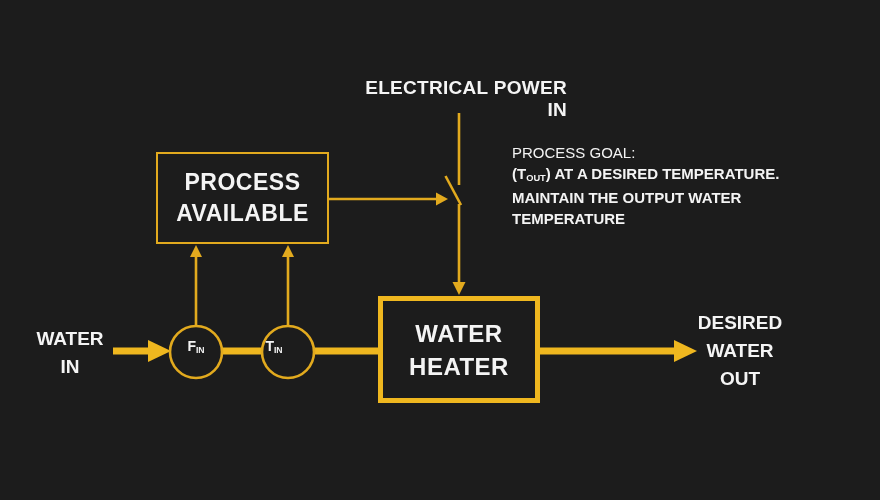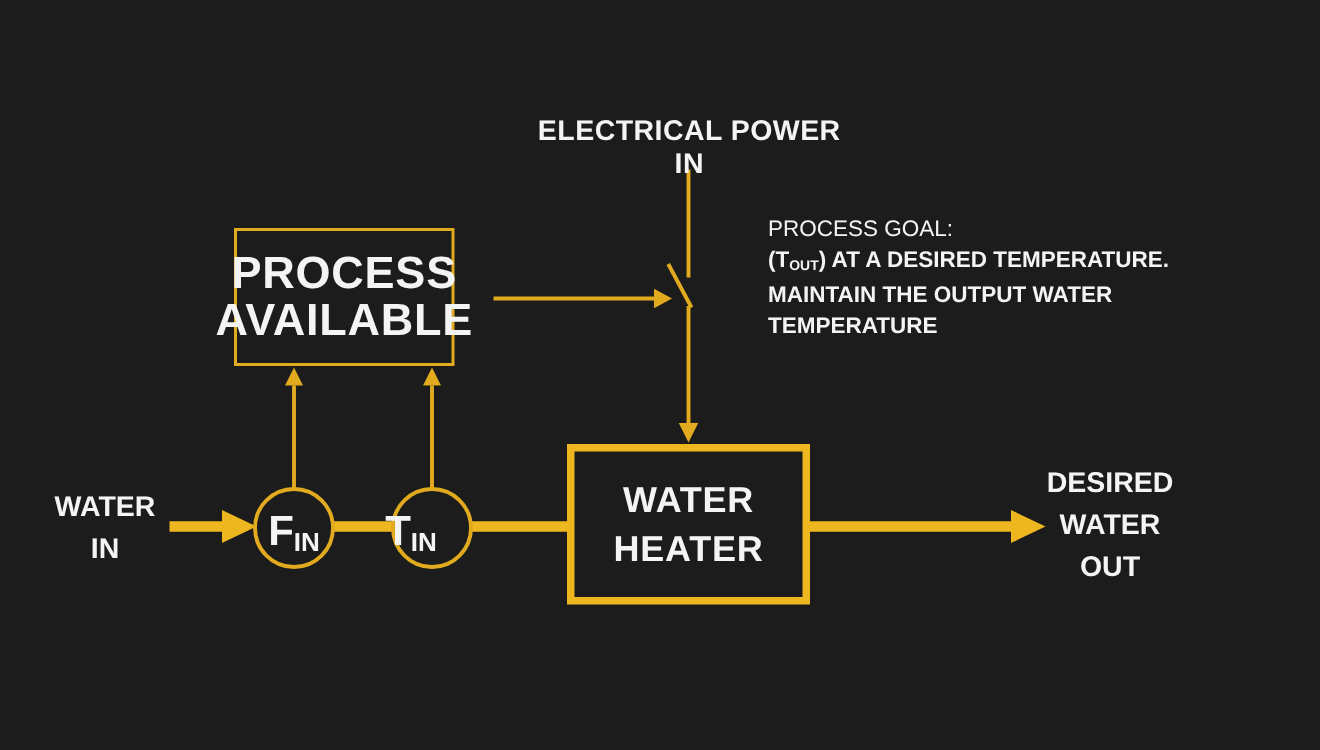--- a/index.html
+++ b/index.html
@@ -24,41 +24,41 @@
   .head-thin{fill:var(--gold);stroke:none;}
   .head-thick{fill:var(--gold-bright);stroke:none;}
   .node-circle{fill:var(--bg);stroke:var(--gold);stroke-width:2.6px;}
 
   .box{
     position:absolute;
     display:flex;flex-direction:column;align-items:center;justify-content:center;
     text-align:center;color:var(--text);
   }
   .controller-box{
-    left:156px;top:152px;width:147px;height:92px;
+    left:156px;top:152px;width:173px;height:92px;
     border:2.5px solid var(--gold);
     background:var(--bg);
-    font-size:30px;font-weight:600;line-height:31px;letter-spacing:.5px;
+    font-size:23px;font-weight:600;line-height:31px;letter-spacing:.5px;
   }
   .heater-box{
     left:378px;top:296px;width:162px;height:107px;
     border:5px solid var(--gold-bright);
     background:var(--bg);
     font-size:24px;font-weight:600;line-height:33px;letter-spacing:.5px;
   }
   .flabel{
     position:absolute;text-align:center;color:var(--text);
     font-weight:600;
   }
-  .lbl-power{left:352px;top:77px;width:215px;font-size:19px;letter-spacing:.3px;}
+  .lbl-power{left:352px;top:77px;width:215px;font-size:19px;letter-spacing:.3px;text-align:right;}
   .lbl-water-in{left:18px;top:325px;width:104px;font-size:19px;line-height:28px;}
   .lbl-heated-out{left:685px;top:309px;width:110px;font-size:19px;line-height:28px;}
   .sensor-label{
     position:absolute;width:60px;text-align:center;
-    font-size:28px;font-weight:600;color:var(--text);
+    font-size:14px;font-weight:600;color:var(--text);
   }
   .sensor-f{left:166px;top:338px;}
   .sensor-t{left:244px;top:338px;}
   .goal{
     position:absolute;left:512px;top:142px;width:345px;
     font-size:15px;line-height:21px;font-weight:600;color:var(--text);
   }
   .goal .title{font-weight:400;}
   .goal .last{margin-top:20px;}
   .subsc{font-size:62%;position:relative;bottom:-0.22em;letter-spacing:0;}

